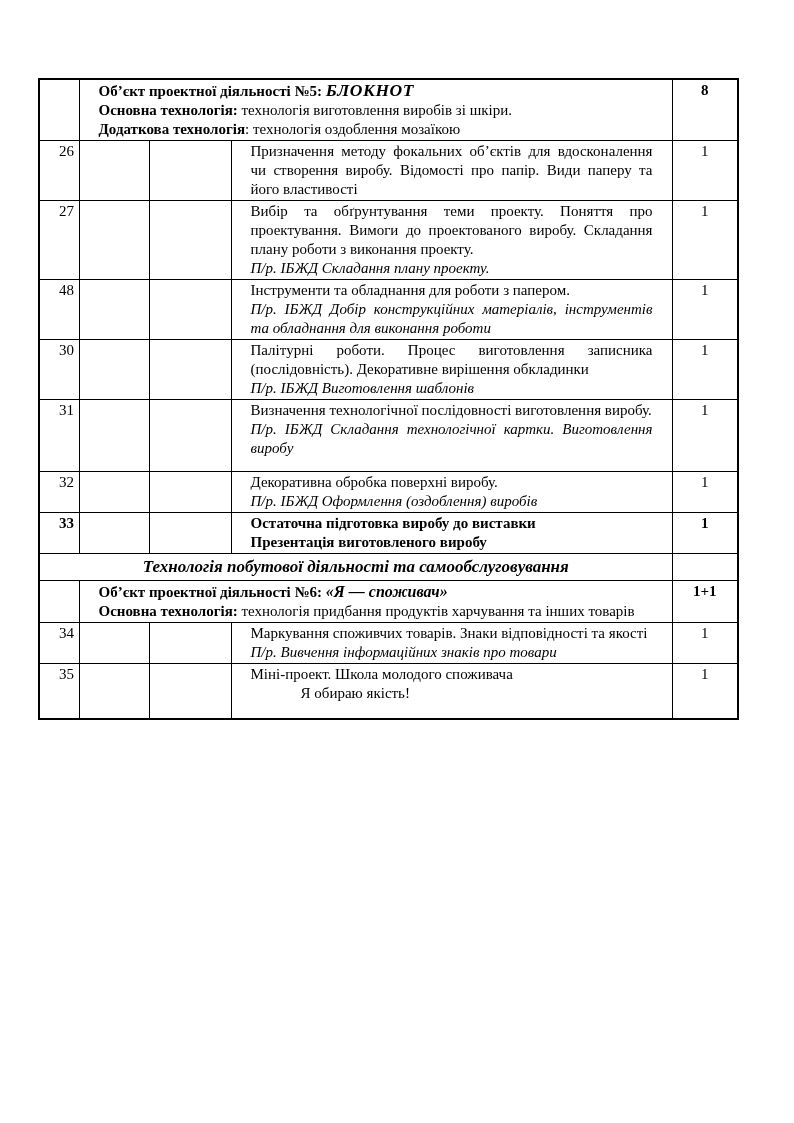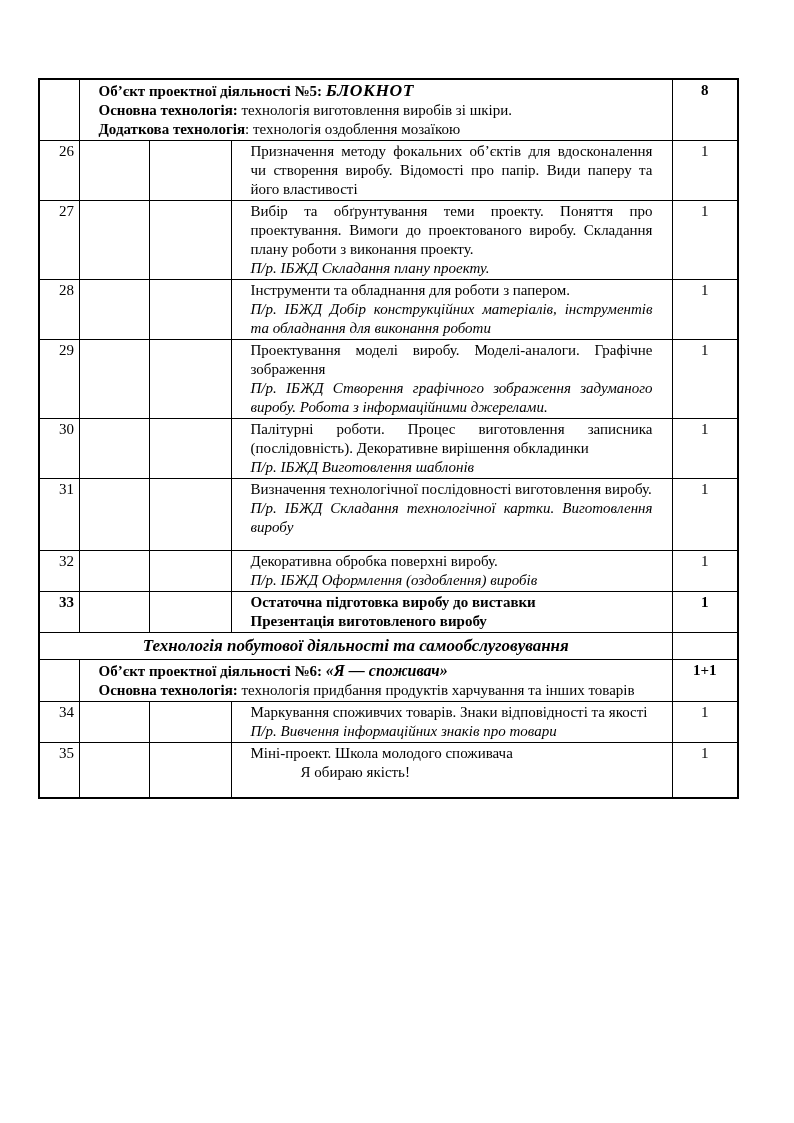--- a/index.html
+++ b/index.html
@@ -110,40 +110,30 @@
         <td class="c-date"></td>
         <td class="c-date"></td>
         <td>
           <div class="main">Вибір та обґрунтування теми проекту. Поняття про проектування. Вимоги до проектованого виробу. Складання плану роботи з виконання проекту.</div>
           <div class="pr">П/р. ІБЖД Складання плану проекту.</div>
         </td>
         <td class="c-hours">1</td>
       </tr>
 
       <tr class="h56">
-        <td class="c-num">28</td>
+        <td class="c-num">48</td>
         <td class="c-date"></td>
         <td class="c-date"></td>
         <td>
           <div class="main">Інструменти та обладнання для роботи з папером.</div>
           <div class="pr">П/р. ІБЖД Добір конструкційних матеріалів, інструментів та обладнання для виконання роботи</div>
         </td>
         <td class="c-hours">1</td>
       </tr>
 
-      <tr class="h72">
-        <td class="c-num">29</td>
-        <td class="c-date"></td>
-        <td class="c-date"></td>
-        <td>
-          <div class="main">Проектування моделі виробу. Моделі-аналоги. Графічне зображення</div>
-          <div class="pr">П/р. ІБЖД Створення графічного зображення задуманого виробу. Робота з інформаційними джерелами.</div>
-        </td>
-        <td class="c-hours">1</td>
-      </tr>
 
       <tr class="h59">
         <td class="c-num">30</td>
         <td class="c-date"></td>
         <td class="c-date"></td>
         <td>
           <div class="main">Палітурні роботи. Процес виготовлення записника (послідовність). Декоративне вирішення обкладинки</div>
           <div class="pr">П/р. ІБЖД Виготовлення шаблонів</div>
         </td>
         <td class="c-hours">1</td>

